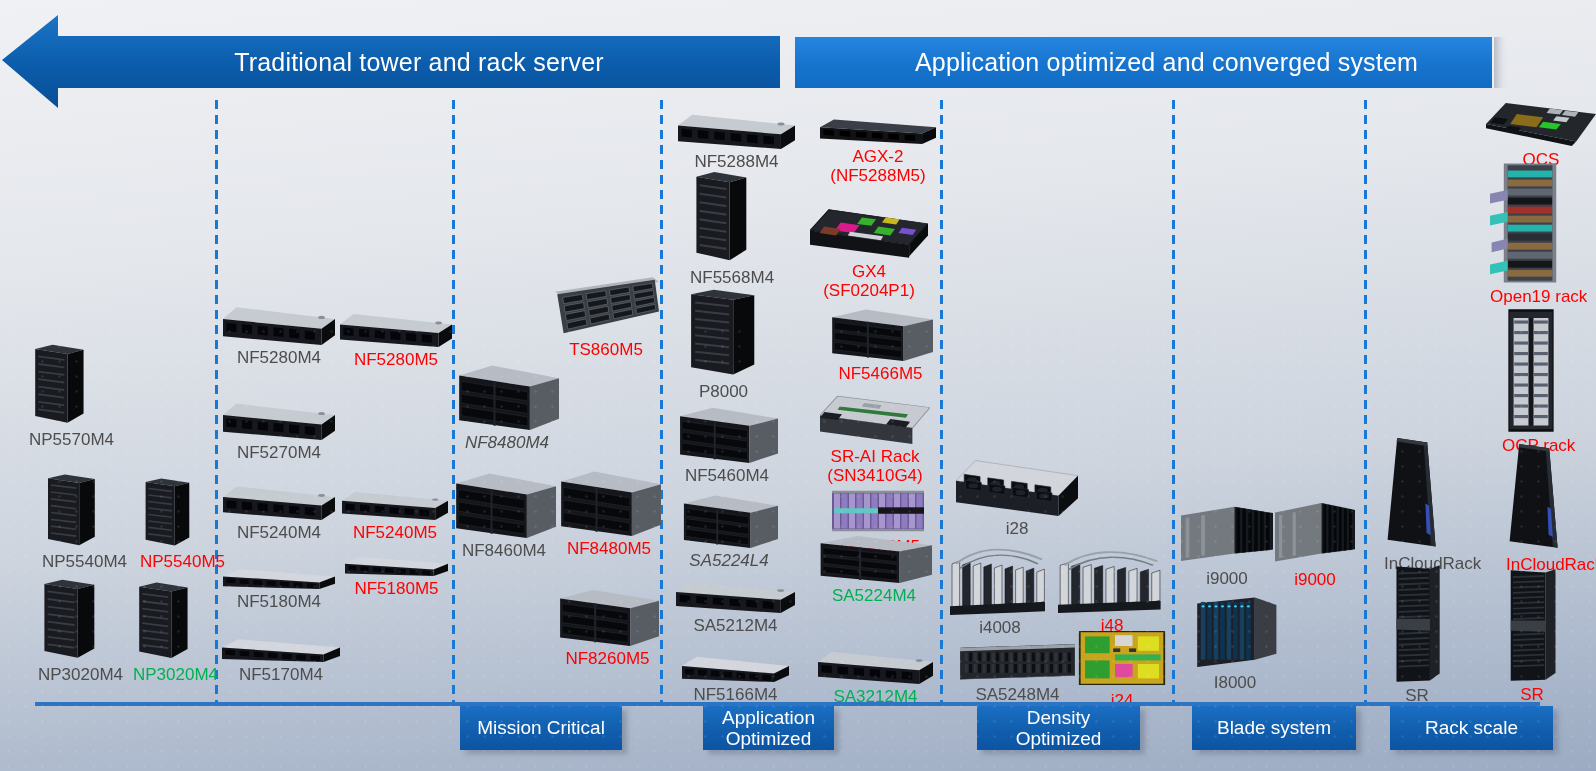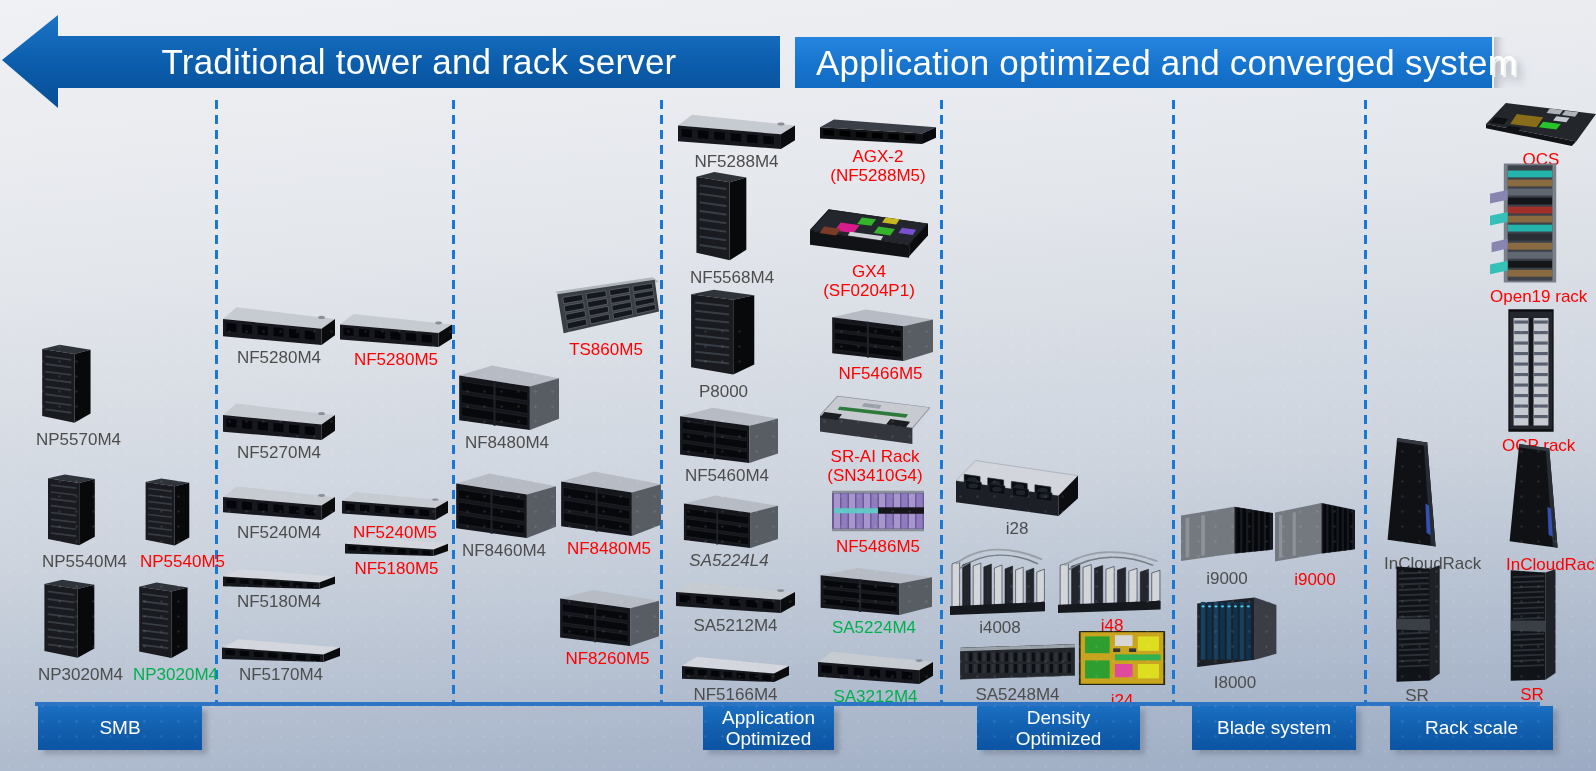--- a/index.html
+++ b/index.html
@@ -24,21 +24,21 @@
   }
   .arrow-right{
     left:795px;width:697px;height:95px;
     background:linear-gradient(180deg,#3193ec 0%,#1673cd 55%,#0d63b8 100%);
     clip-path:polygon(0 22px,743px 22px,743px 0,798px 47px,743px 95px,743px 73px,0 73px);
     filter:drop-shadow(2px 2px 0 rgba(255,255,255,.75)) drop-shadow(4px 5px 4px rgba(70,80,100,.35));
     padding-left:8px;
   }
   .arrow-text{
     position:absolute;display:flex;align-items:center;justify-content:center;
-    color:#fff;font-size:35px;letter-spacing:.2px;white-space:nowrap;
+    color:#fff;font-size:25px;letter-spacing:.2px;white-space:nowrap;
   }
   .arrow-left .arrow-text{left:58px;right:0;top:21px;height:52px;}
   .arrow-right .arrow-text{left:0;width:743px;top:22px;height:51px;}
   
   .vline{
     position:absolute;top:100px;height:603px;width:3px;
     background:repeating-linear-gradient(180deg,#1778d6 0 9px,rgba(0,0,0,0) 9px 15px);
   }
   #baseline{position:absolute;left:35px;top:702px;width:1505px;height:4px;background:#2e74c4;}
   
@@ -74,21 +74,21 @@
   </div>
 
   <div class="vline" style="left:215px"></div>
   <div class="vline" style="left:452px"></div>
   <div class="vline" style="left:660px"></div>
   <div class="vline" style="left:940px"></div>
   <div class="vline" style="left:1172px"></div>
   <div class="vline" style="left:1364px"></div>
 
   <div id="products">
-      <div class="product" style="left: 36px; top: 343px; width: 62px;"><div class="pimg" style="height: 84px;">
+      <div class="product" style="left: 29px; top: 343px; width: 62px;"><div class="pimg" style="height: 84px;">
           <svg viewBox="0 0 100 100" preserveAspectRatio="none">
             <polygon points="10,7 62,13 88,8 38,2" fill="#2f333a"></polygon>
     <polygon points="62,13 88,8 88,84 62,95" fill="#08090b"></polygon>
     <polygon points="10,7 62,13 62,95 10,87" fill="#191b20"></polygon>
             <line x1="15" y1="16" x2="57" y2="20" stroke="#383d45" stroke-width="2.2"></line>
             <line x1="15" y1="25" x2="57" y2="29" stroke="#383d45" stroke-width="2.2"></line>
             <line x1="15" y1="34" x2="57" y2="38" stroke="#383d45" stroke-width="2.2"></line>
             <line x1="15" y1="43" x2="57" y2="47" stroke="#383d45" stroke-width="2.2"></line>
             <line x1="15" y1="52" x2="57" y2="56" stroke="#383d45" stroke-width="2.2"></line>
             <line x1="15" y1="61" x2="57" y2="65" stroke="#383d45" stroke-width="2.2"></line>
@@ -233,21 +233,21 @@
     <polygon points="86,80 100,62 100,84 86,100" fill="#0a0b0d"></polygon>
             <polygon points="3,67.62700000000001 11,69.12700000000001 11,82.62700000000001 3,81.12700000000001" fill="#05060a"></polygon>
             <polygon points="15,70.135 23,71.635 23,85.135 15,83.635" fill="#05060a"></polygon>
             <polygon points="27,72.643 35,74.143 35,87.643 27,86.143" fill="#05060a"></polygon>
             <polygon points="39,75.151 47,76.651 47,90.151 39,88.651" fill="#05060a"></polygon>
             <polygon points="51,77.65899999999999 59,79.15899999999999 59,92.65899999999999 51,91.15899999999999" fill="#05060a"></polygon>
             <polygon points="63,80.167 71,81.667 71,95.167 63,93.667" fill="#05060a"></polygon>
             <polygon points="75,82.675 83,84.175 83,97.675 75,96.175" fill="#05060a"></polygon>
           </svg>
         </div><div class="plabel c-gray">NF5180M4</div></div>
-      <div class="product" style="left: 345px; top: 524px; width: 103px; text-decoration: underline;"><div class="pimg" style="height: 32px;">
+      <div class="product" style="left: 345px; top: 544px; width: 103px; text-decoration: underline;"><div class="pimg" style="height: 32px;">
           <svg viewBox="0 0 100 100" preserveAspectRatio="none">
             <polygon points="0,62 14,40 100,62 86,80" fill="#d3d7dd"></polygon>
     <polygon points="0,62 86,80 86,100 0,92" fill="#15171c"></polygon>
     <polygon points="86,80 100,62 100,84 86,100" fill="#0a0b0d"></polygon>
             <polygon points="3,67.62700000000001 11,69.12700000000001 11,82.62700000000001 3,81.12700000000001" fill="#05060a"></polygon>
             <polygon points="15,70.135 23,71.635 23,85.135 15,83.635" fill="#05060a"></polygon>
             <polygon points="27,72.643 35,74.143 35,87.643 27,86.143" fill="#05060a"></polygon>
             <polygon points="39,75.151 47,76.651 47,90.151 39,88.651" fill="#05060a"></polygon>
             <polygon points="51,77.65899999999999 59,79.15899999999999 59,92.65899999999999 51,91.15899999999999" fill="#05060a"></polygon>
             <polygon points="63,80.167 71,81.667 71,95.167 63,93.667" fill="#05060a"></polygon>
@@ -283,21 +283,21 @@
             <polygon points="53.3,23.0 71.6,18.0 72.3,26.8 54.0,32.3" fill="#14171c" stroke="#7c828a" stroke-width="0.6"></polygon>
             <polygon points="54.3,35.7 72.6,30.2 73.3,39.0 55.1,44.9" fill="#14171c" stroke="#7c828a" stroke-width="0.6"></polygon>
             <polygon points="55.4,48.4 73.6,42.3 74.3,51.1 56.2,57.6" fill="#14171c" stroke="#7c828a" stroke-width="0.6"></polygon>
             <polygon points="56.5,61.1 74.6,54.5 75.3,63.3 57.3,70.3" fill="#14171c" stroke="#7c828a" stroke-width="0.6"></polygon>
             <polygon points="75.3,17.0 93.6,12.0 94.3,20.3 76.0,25.8" fill="#14171c" stroke="#7c828a" stroke-width="0.6"></polygon>
             <polygon points="76.3,29.0 94.5,23.5 95.2,31.9 77.0,37.8" fill="#14171c" stroke="#7c828a" stroke-width="0.6"></polygon>
             <polygon points="77.2,41.1 95.4,35.0 96.1,43.4 78.0,49.9" fill="#14171c" stroke="#7c828a" stroke-width="0.6"></polygon>
             <polygon points="78.2,53.1 96.3,46.5 97.0,54.9 78.9,61.9" fill="#14171c" stroke="#7c828a" stroke-width="0.6"></polygon>
           </svg>
         </div><div class="plabel c-red">TS860M5</div></div>
-      <div class="product" style="left: 455px; top: 360px; width: 104px;"><div class="pimg" style="height: 70px;">
+      <div class="product" style="left: 455px; top: 360px; width: 104px; font-style: italic;"><div class="pimg" style="height: 70px;">
           <svg viewBox="0 0 100 100" preserveAspectRatio="none">
             <polygon points="4,22 36,8 100,26 72,38" fill="#b7bcc4"></polygon>
     <polygon points="4,22 72,38 72,100 4,86" fill="#14161b"></polygon>
     <polygon points="72,38 100,26 100,84 72,100" fill="#585d64"></polygon>
             <polygon points="6,30.5 70,45.5 70,58.5 6,43.5" fill="#07080b" stroke="#2e333a" stroke-width="0.5"></polygon>
             <polygon points="6,48.5 70,63.5 70,76.5 6,61.5" fill="#07080b" stroke="#2e333a" stroke-width="0.5"></polygon>
             <polygon points="6,66.5 70,81.5 70,94.5 6,79.5" fill="#07080b" stroke="#2e333a" stroke-width="0.5"></polygon>
     <line x1="38" y1="30" x2="38" y2="94" stroke="#1f232a" stroke-width="2"></line>
           </svg>
         </div><div class="plabel c-gray">NF8480M4</div></div>
@@ -494,21 +494,21 @@
             <rect x="66" y="12" width="6" height="76" fill="#a795ce"></rect>
             <rect x="73.5" y="12" width="6" height="76" fill="#8f7cc0"></rect>
             <rect x="81" y="12" width="6" height="76" fill="#a795ce"></rect>
             <rect x="88.5" y="12" width="6" height="76" fill="#8f7cc0"></rect>
     <rect x="6" y="44" width="56" height="11" fill="#5fc8c4"></rect>
     <rect x="50" y="42" width="46" height="14" fill="#15151a"></rect>
     <rect x="4" y="6" width="92" height="5" fill="#8a8f97"></rect>
     <rect x="4" y="89" width="92" height="5" fill="#8a8f97"></rect>
           </svg>
         </div><div class="plabel c-red">NF5486M5</div></div>
-      <div class="product" style="left: 816px; top: 564px; width: 116px;"><div class="pimg" style="height: 51px;">
+      <div class="product" style="left: 816px; top: 532px; width: 116px;"><div class="pimg" style="height: 51px;">
           <svg viewBox="0 0 100 100" preserveAspectRatio="none">
             <polygon points="4,22 36,8 100,26 72,38" fill="#b7bcc4"></polygon>
     <polygon points="4,22 72,38 72,100 4,86" fill="#14161b"></polygon>
     <polygon points="72,38 100,26 100,84 72,100" fill="#585d64"></polygon>
             <polygon points="6,30.5 70,45.5 70,58.5 6,43.5" fill="#07080b" stroke="#2e333a" stroke-width="0.5"></polygon>
             <polygon points="6,48.5 70,63.5 70,76.5 6,61.5" fill="#07080b" stroke="#2e333a" stroke-width="0.5"></polygon>
             <polygon points="6,66.5 70,81.5 70,94.5 6,79.5" fill="#07080b" stroke="#2e333a" stroke-width="0.5"></polygon>
     <line x1="38" y1="30" x2="38" y2="94" stroke="#1f232a" stroke-width="2"></line>
           </svg>
         </div><div class="plabel c-green">SA5224M4</div></div>
@@ -826,21 +826,21 @@
             <line x1="16" y1="77" x2="72" y2="76" stroke="#2c3138" stroke-width="1.6"></line>
             <line x1="16" y1="81.6" x2="72" y2="80.6" stroke="#2c3138" stroke-width="1.6"></line>
             <line x1="16" y1="86.19999999999999" x2="72" y2="85.19999999999999" stroke="#2c3138" stroke-width="1.6"></line>
     <polygon points="12,46 74,46 74,56 12,55" fill="#3a3f46"></polygon>
           </svg>
         </div><div class="plabel c-red">SR</div></div>
     </div>
 
   <div id="baseline"></div>
 
-  <div class="cat" style="left:38px;width:164px">SMB</div>
+  <div class="cat" style="left:460px;width:162px">Mission Critical</div>
   <div class="cat" style="left:703px;width:131px">Application
 Optimized</div>
   <div class="cat" style="left:977px;width:163px">Density
 Optimized</div>
   <div class="cat" style="left:1390px;width:163px">Rack scale</div>
   <div class="cat" style="left:1192px;width:164px">Blade system</div>
 
   <div id="dots"></div>
 </div>
 

